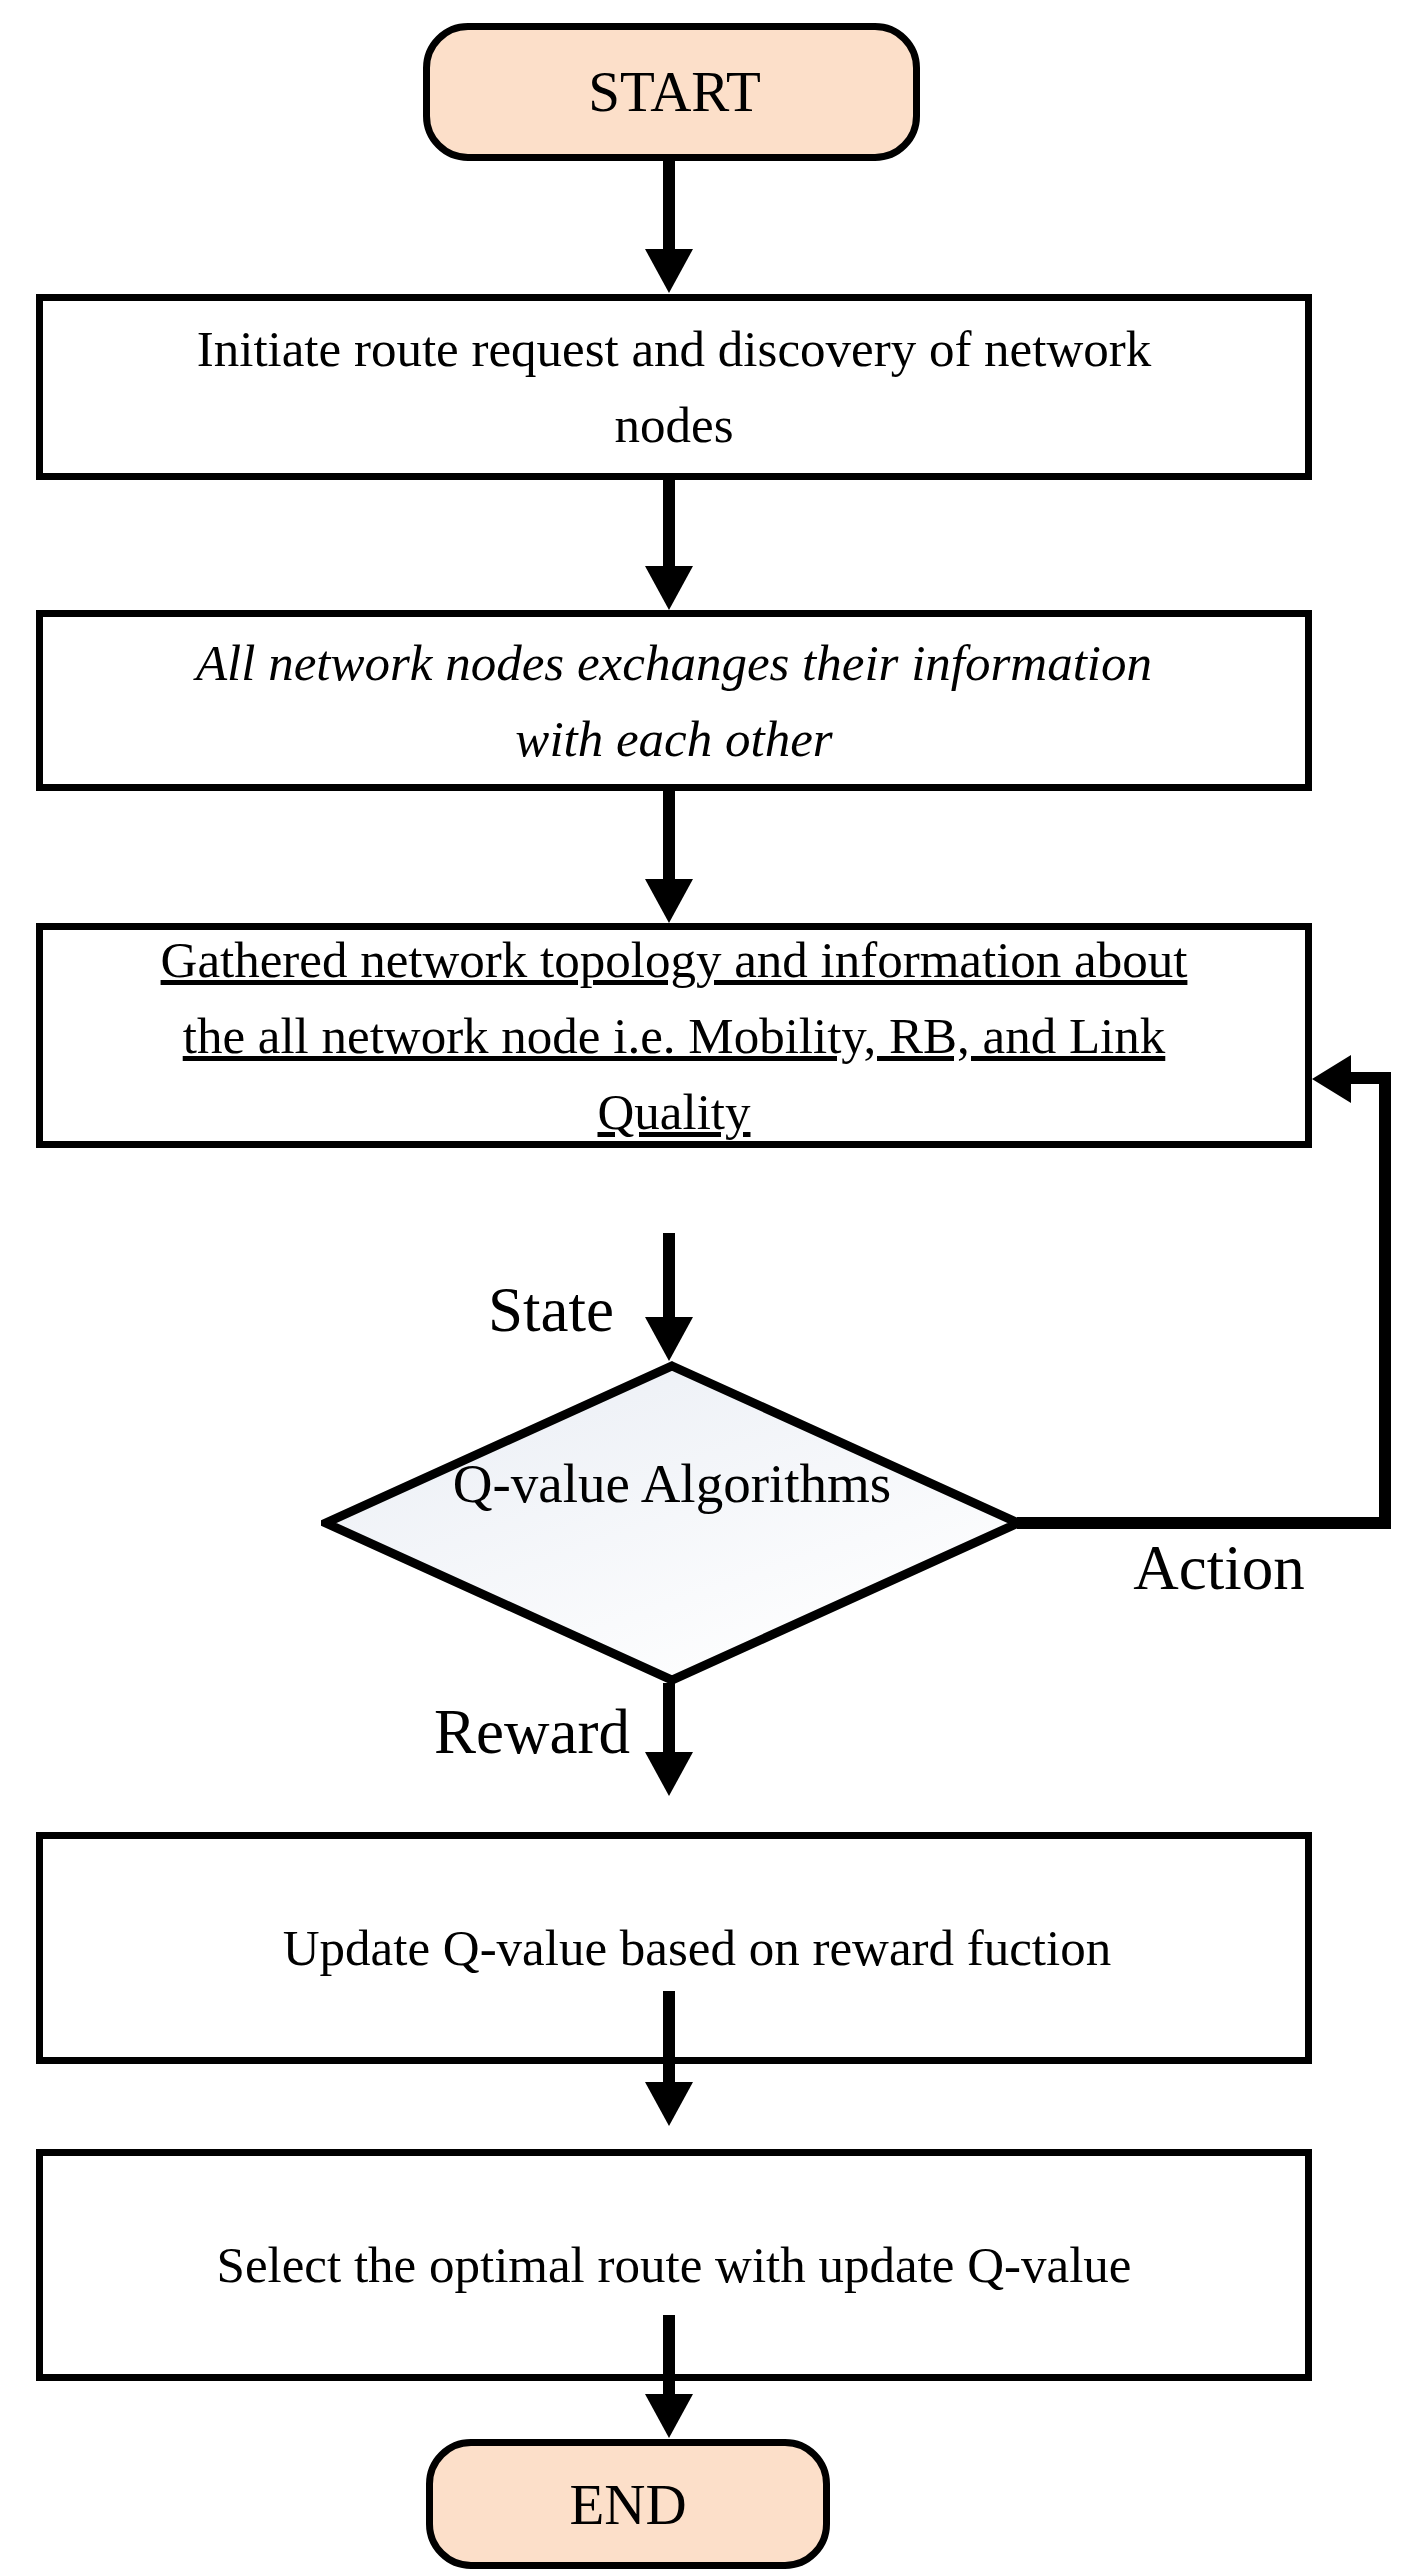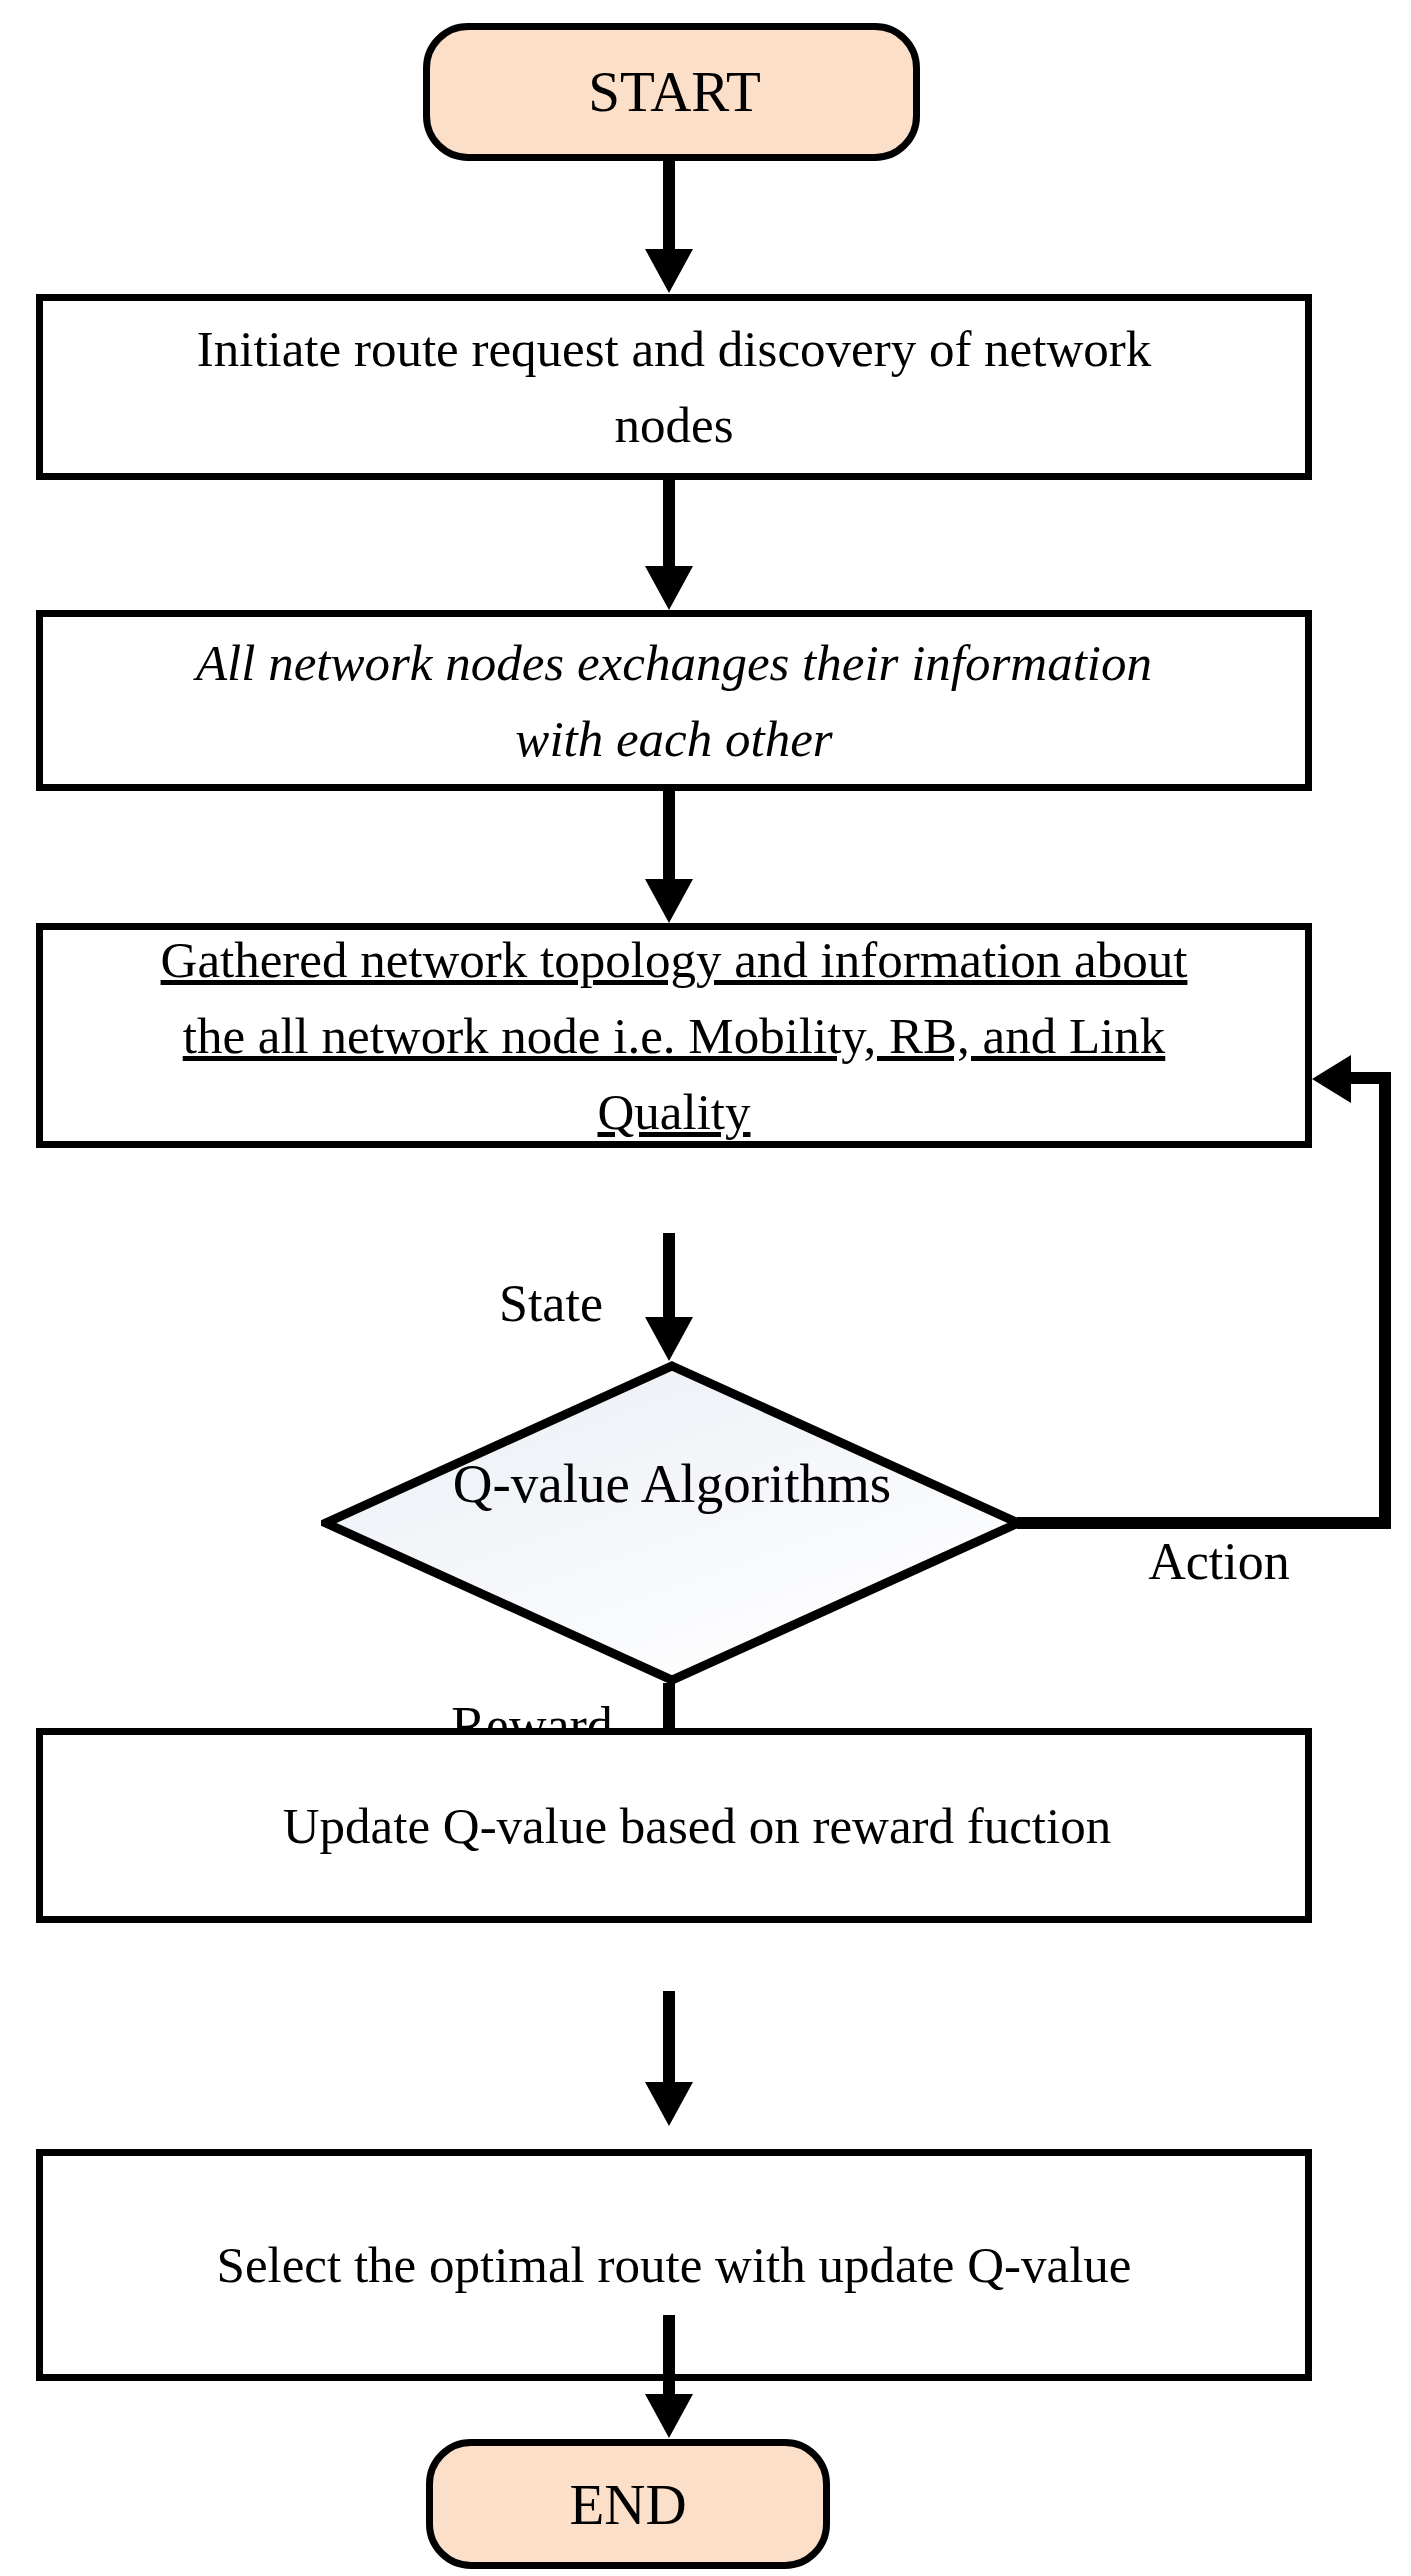--- a/index.html
+++ b/index.html
@@ -74,21 +74,21 @@
     position: absolute;
     width: 0; height: 0;
     border-top: 24px solid transparent;
     border-bottom: 24px solid transparent;
     border-right: 39px solid #000;
   }
 
   
   .edge-label {
     position: absolute;
-    font-size: 52px;
+    font-size: 63px;
     text-align: center;
     white-space: nowrap;
   }
 </style>
 </head>
 <body>
 
 <div id="canvas">
 
   <div class="term" style="left:423px; top:22.6px; width:497px; height:138px;padding-left:6px;">
@@ -150,21 +150,21 @@
   <div class="seg" style="left:1348px; top:1072px; width:43px; height:12px;"></div>
   <div class="head-left" style="left:1312px; top:1055px;"></div>
   <div class="edge-label" style="left:1133px; top:1532px; width:172px;">Action</div>
 
   <div class="varrow" style="left:645px; top:1683px; height:113px;">
     <div class="stem"></div>
     <div class="head"></div>
   </div>
   <div class="edge-label" style="left:419px; top:1696px; width:226px;">Reward</div>
 
-  <div class="box" style="top:1728px; height:195px;padding-left:46px;">
+  <div class="box" style="top:1832px; height:232px;padding-left:46px;">
     <div>Update Q-value based on reward fuction</div>
   </div>
 
   <div class="varrow" style="left:645px; top:1991px; height:135px;">
     <div class="stem"></div>
     <div class="head"></div>
   </div>
 
   <div class="box" style="top:2126px; height:232px;margin-top:23px;">
     <div>Select the optimal route with update Q-value</div>

